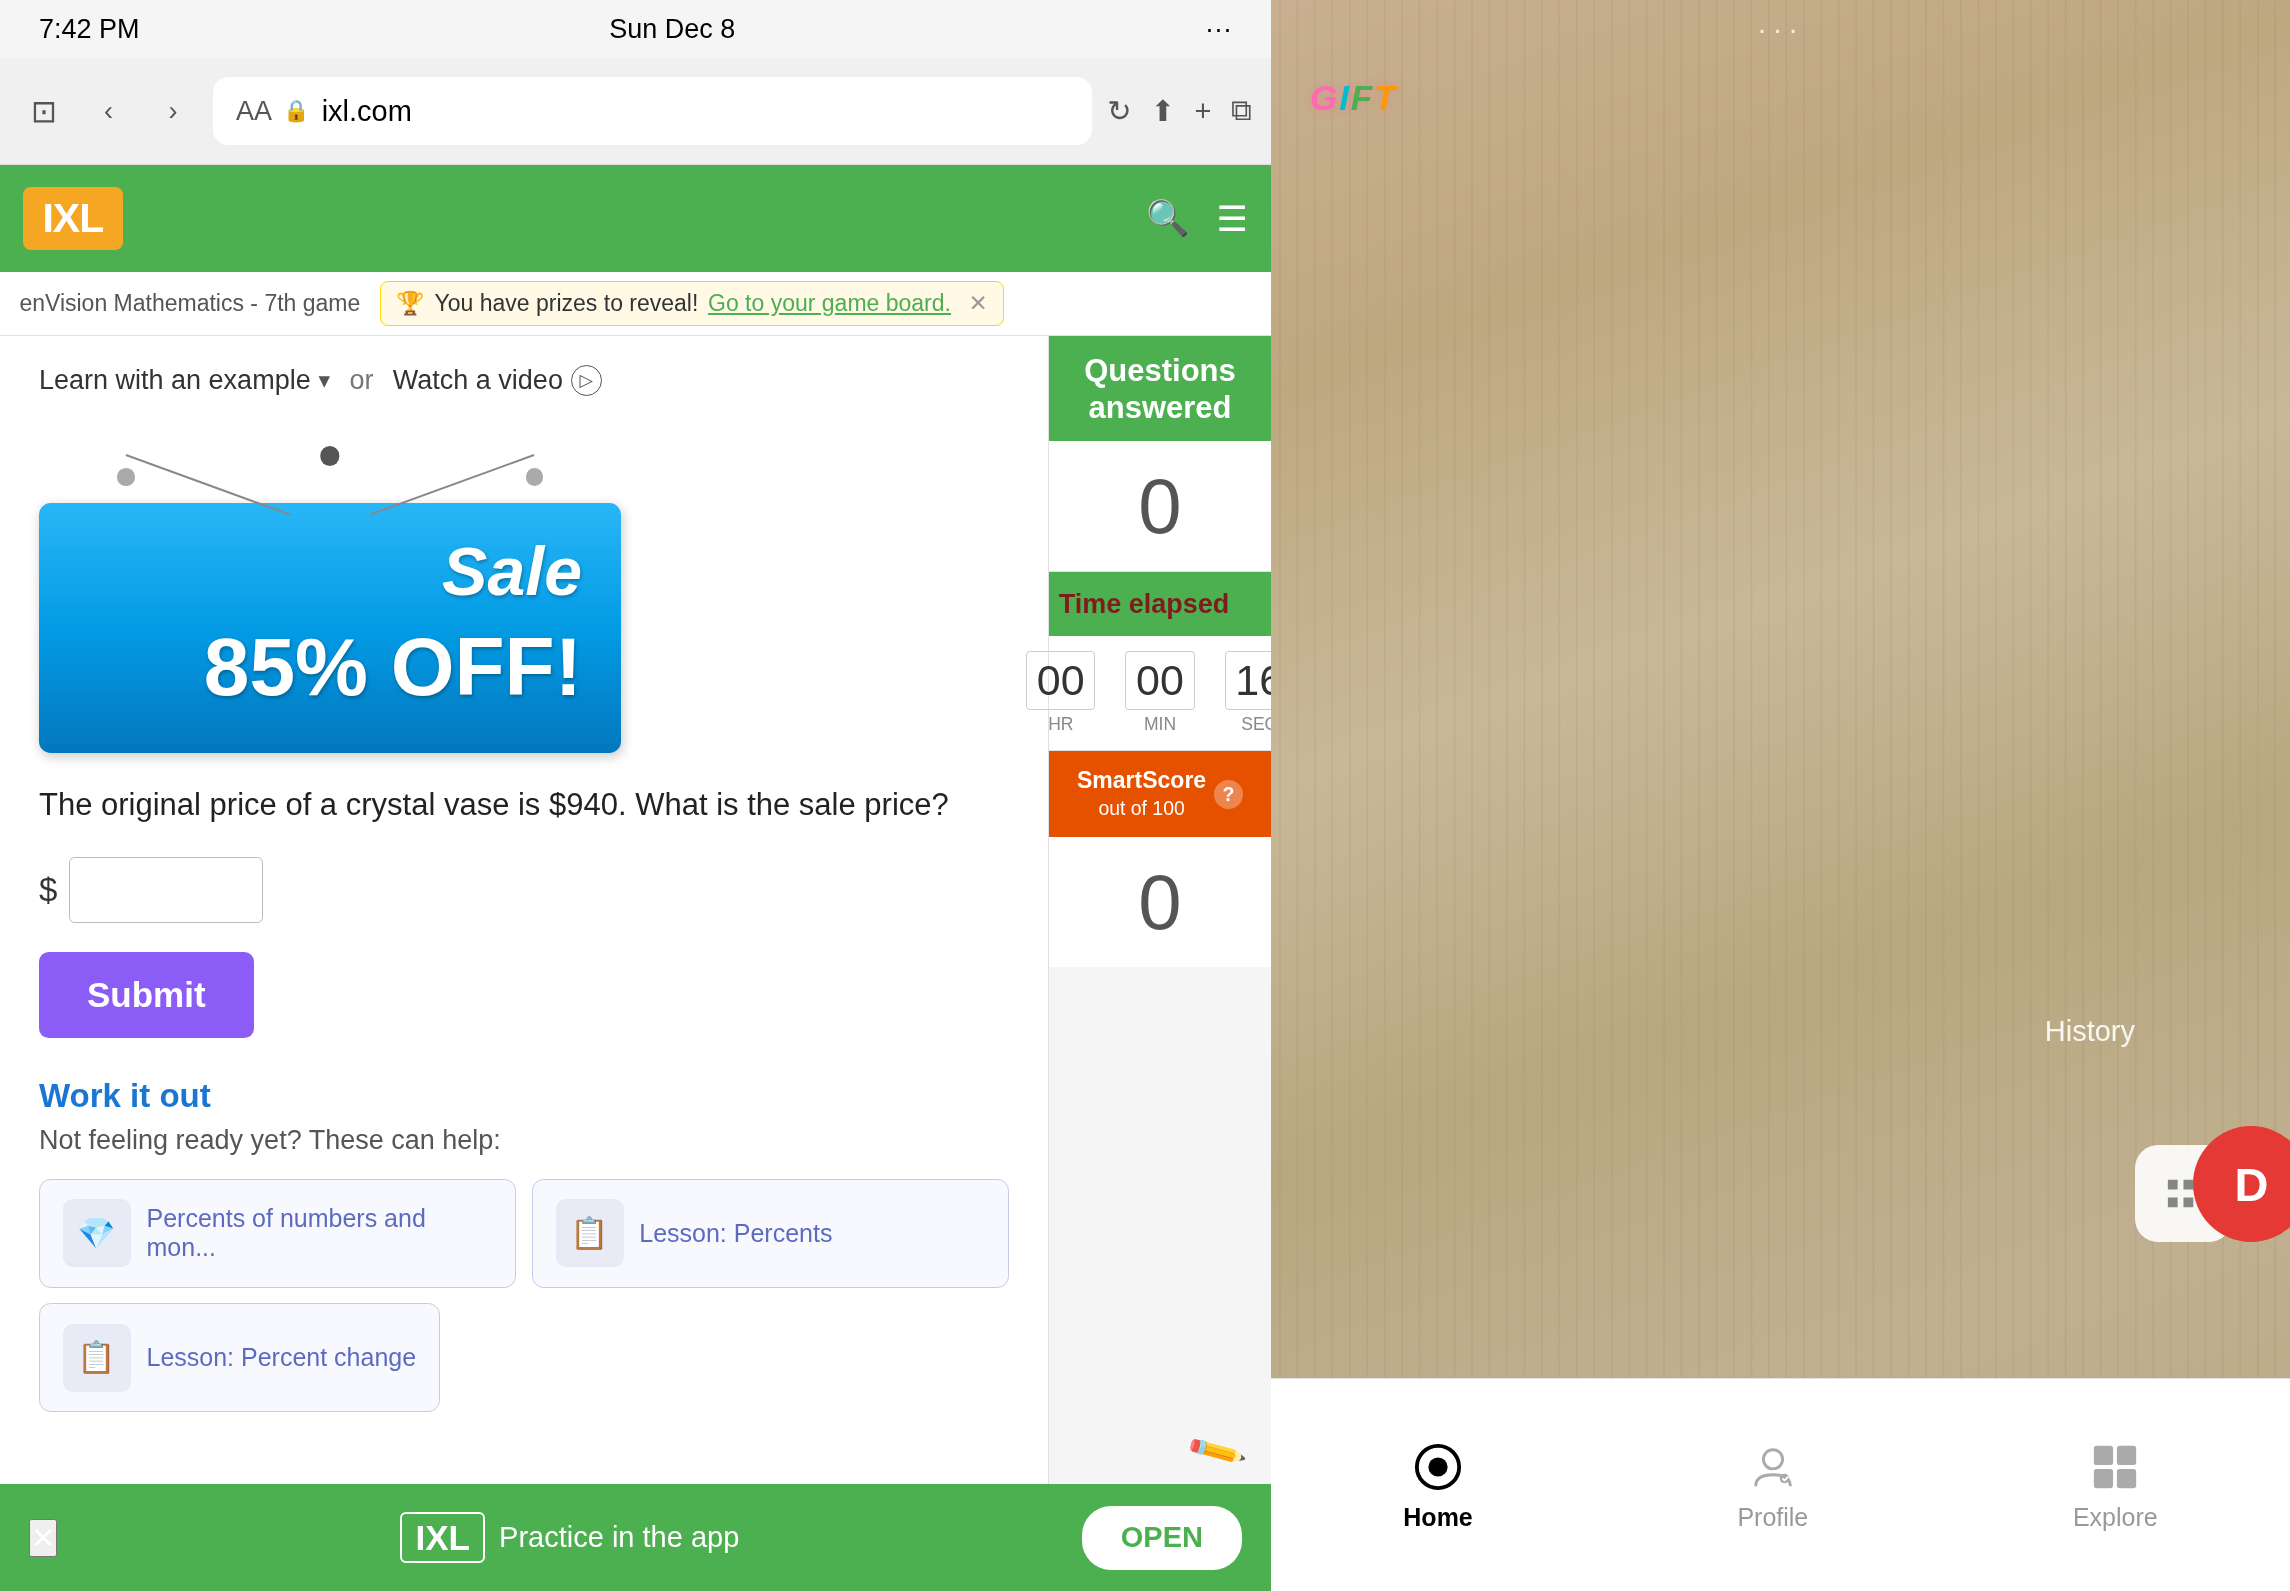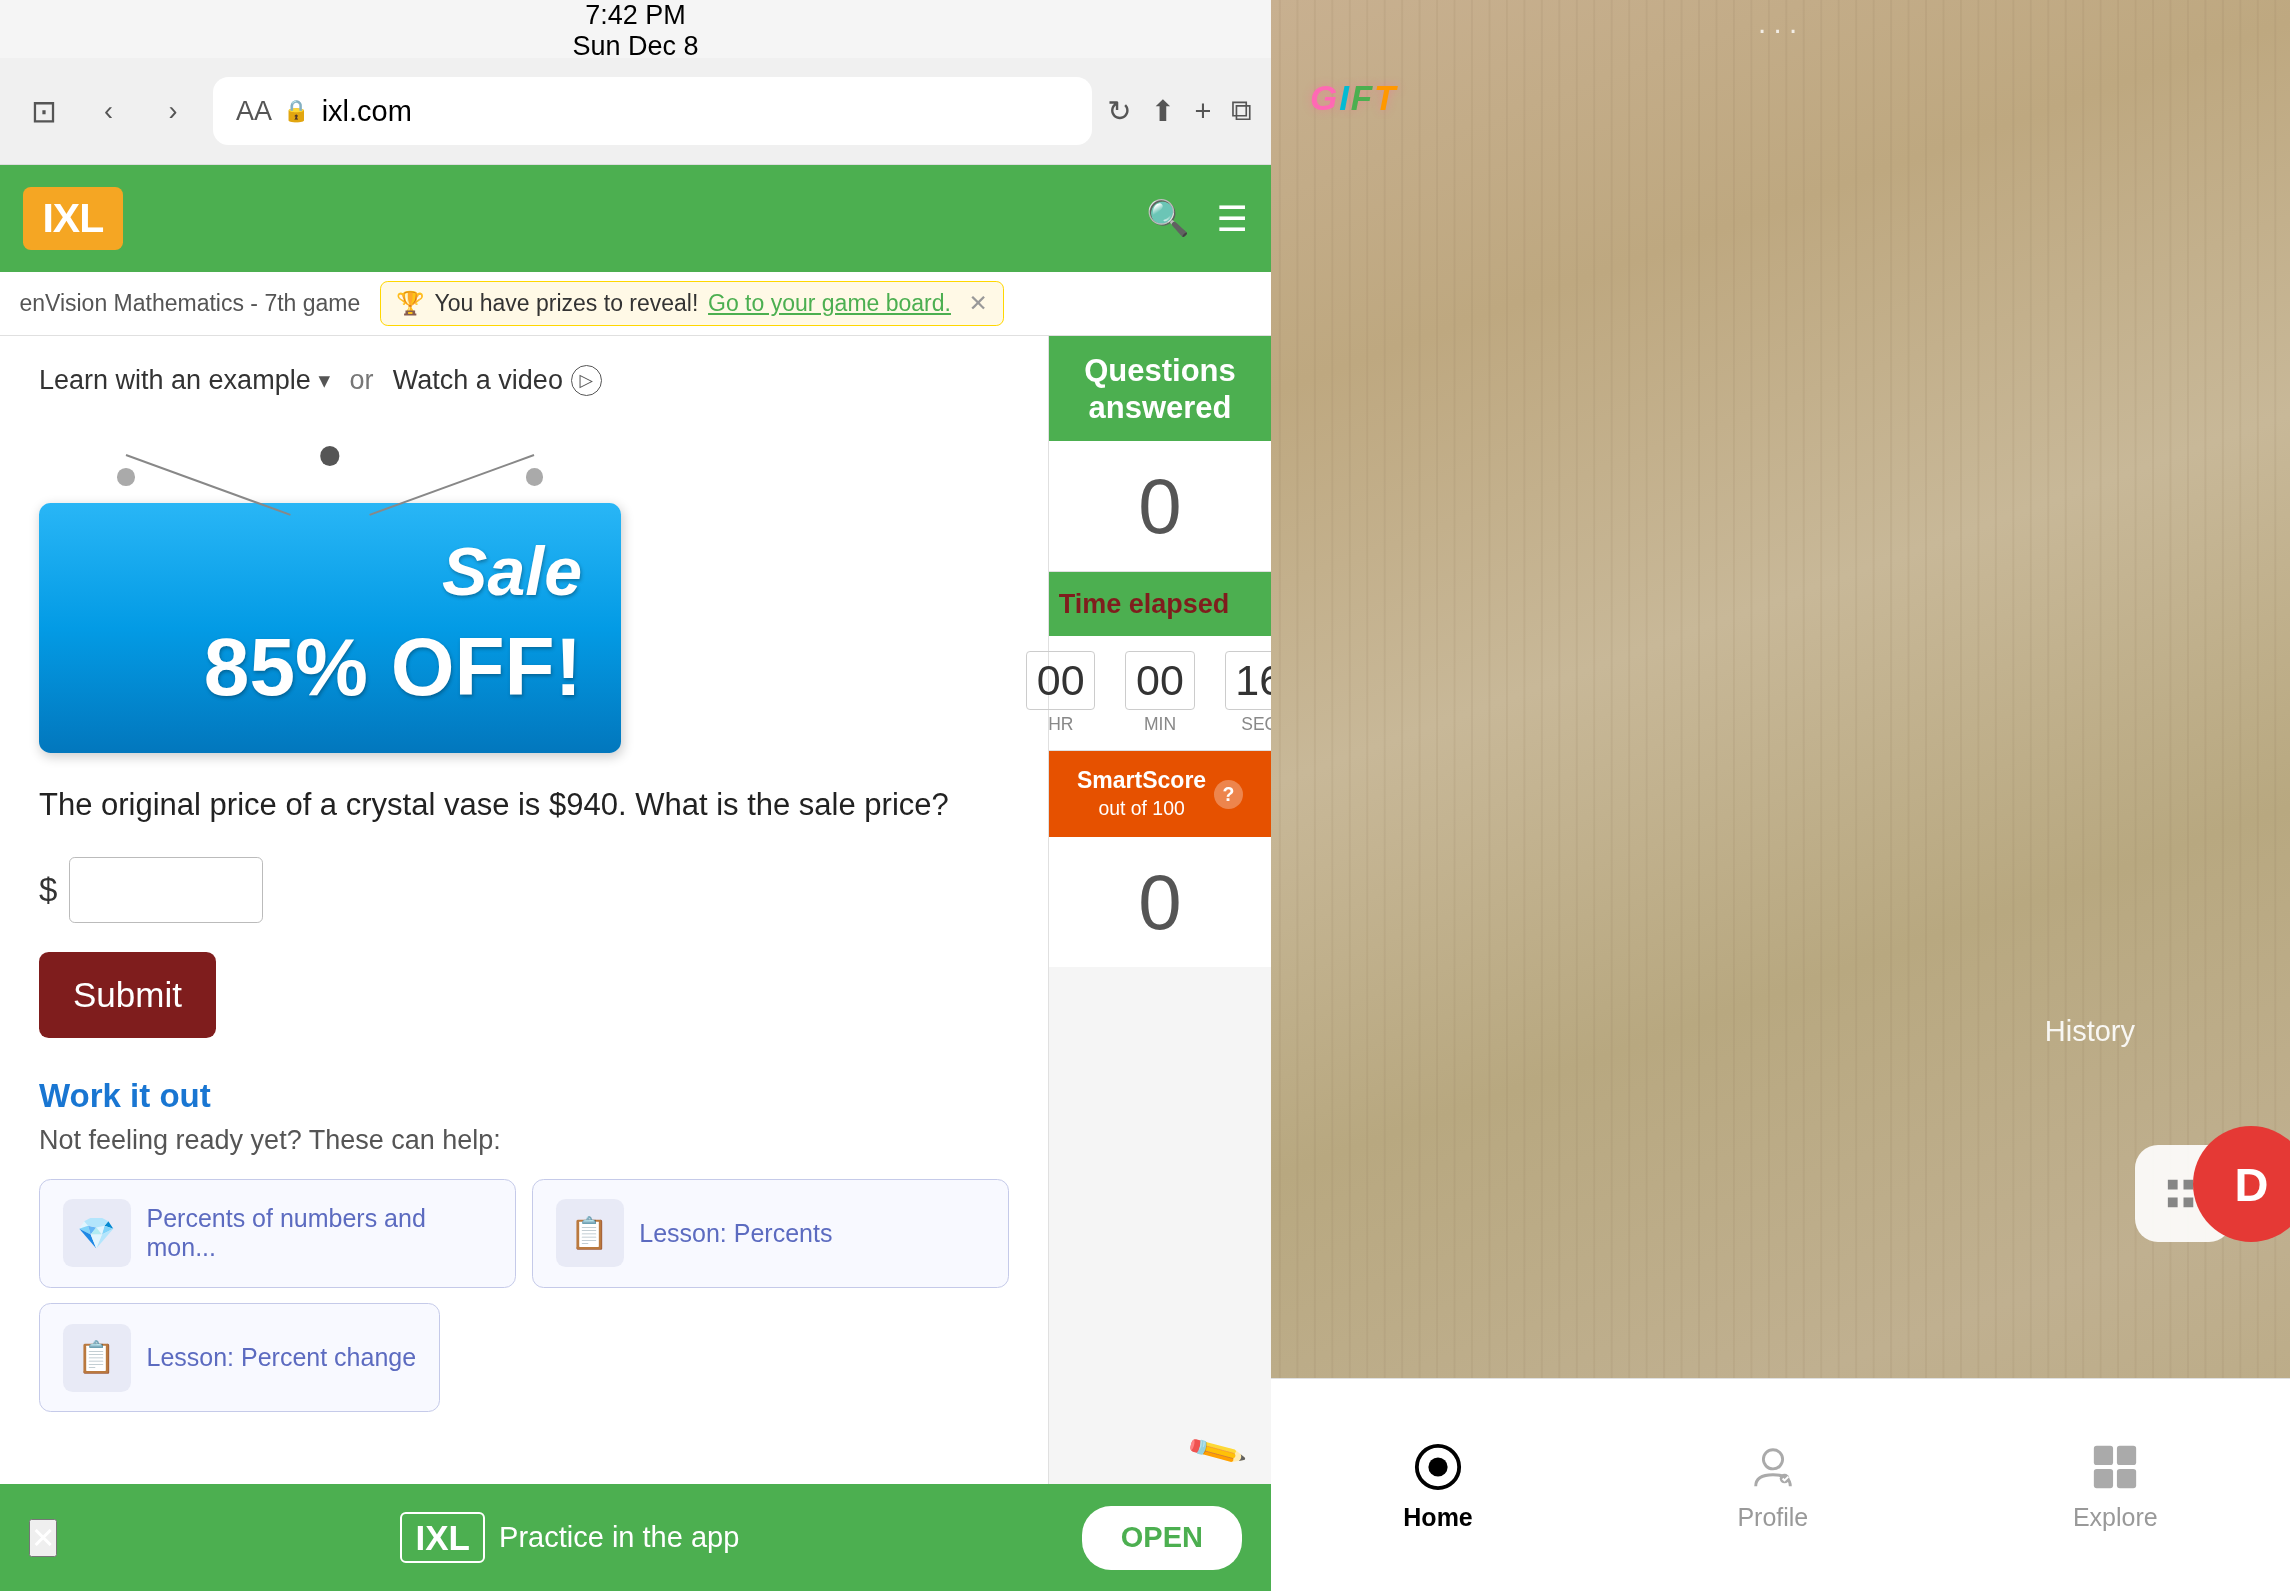--- a/index.html
+++ b/index.html
@@ -19,21 +19,20 @@
     .status-bar {
       height: 58px;
       background: #f5f5f5;
       display: flex;
       align-items: center;
       justify-content: space-between;
       padding: 0 39px;
       font-size: 27px;
       font-weight: 500;
       color: #000;
-      flex-direction: column;
     }
 
     
     .browser-chrome {
       height: 107px;
       background: #f0f0f0;
       display: flex;
       align-items: center;
       padding: 0 19.4px;
       gap: 15.5px;
@@ -267,27 +266,27 @@
       height: 66px;
       border: 1.9px solid #bbb;
       border-radius: 5.8px;
       font-size: 29px;
       padding: 0 13.6px;
       outline: none;
     }
 
     
     .submit-btn {
-      background: #7f1d1d;
+      background: #8b5cf6;
       color: #fff;
       border: none;
       border-radius: 9.7px;
-      padding: 23px 34px;
+      padding: 23px 48px;
       font-size: 35px;
-      font-weight: 400;
+      font-weight: 700;
       cursor: pointer;
       margin-bottom: 39px;
     }
 
     
     .work-it-out {
       text-align: left;
       margin-bottom: 19.4px;
     }
     .work-it-out-title {

